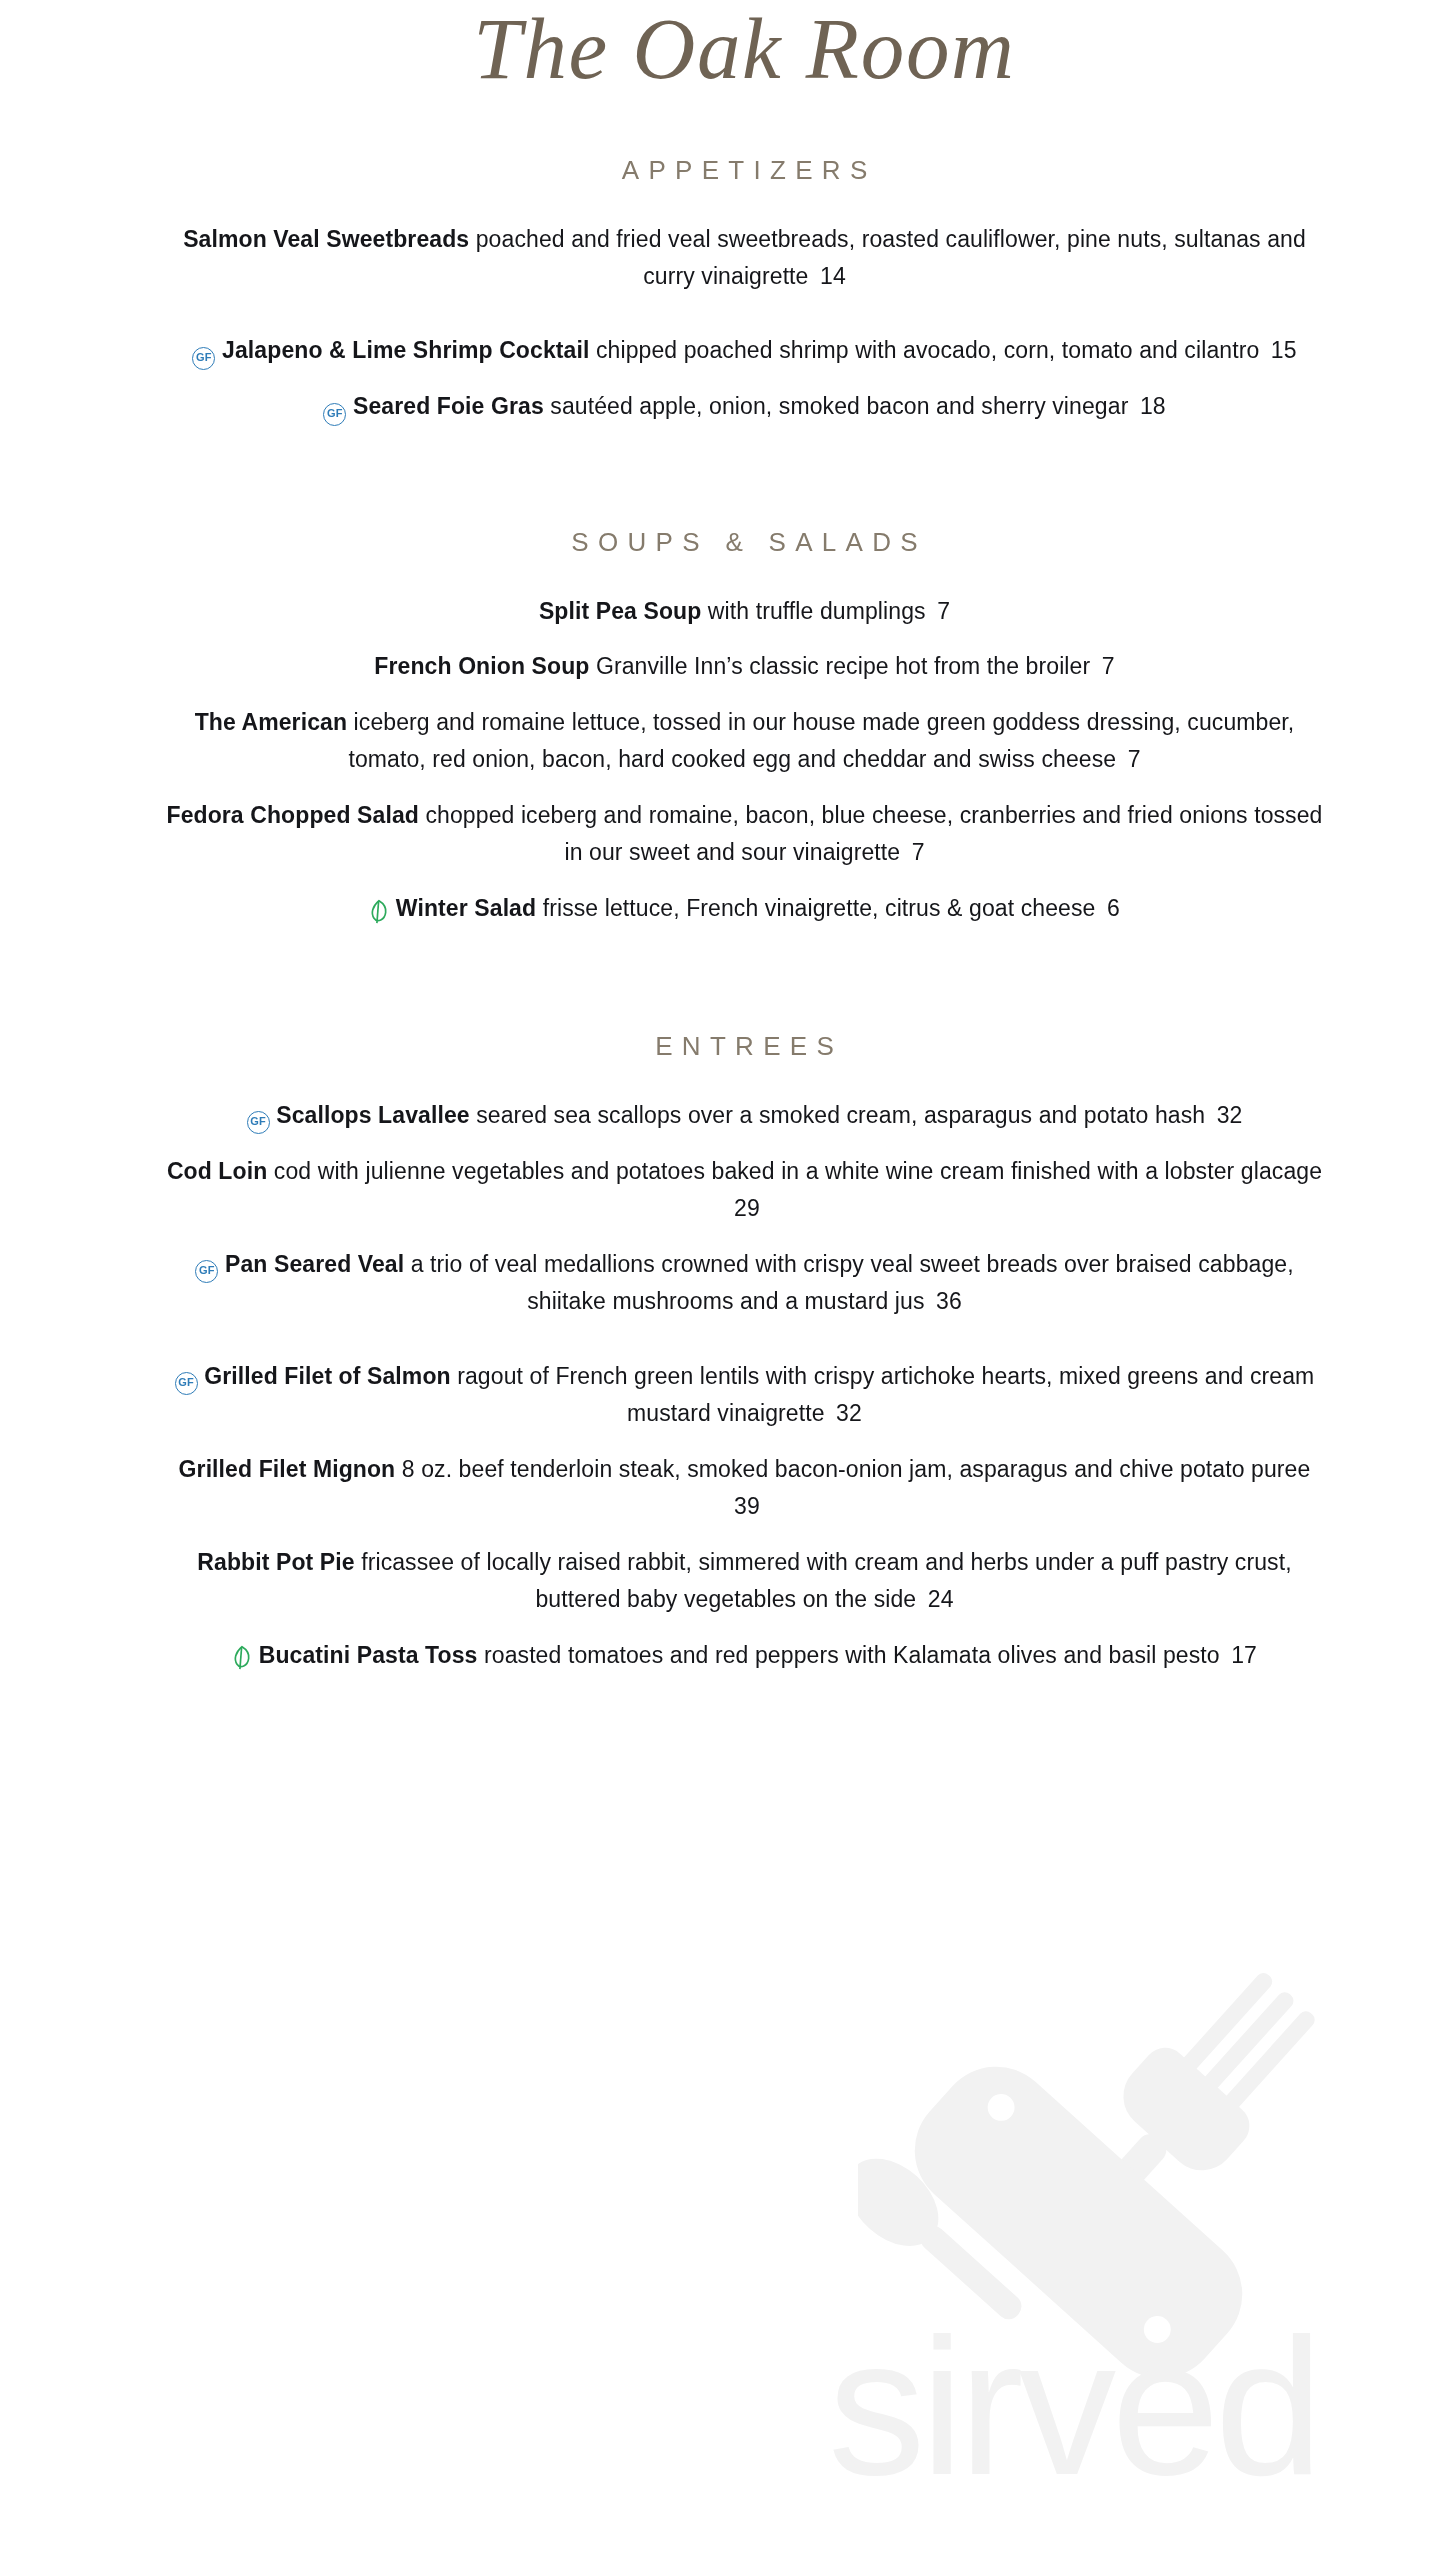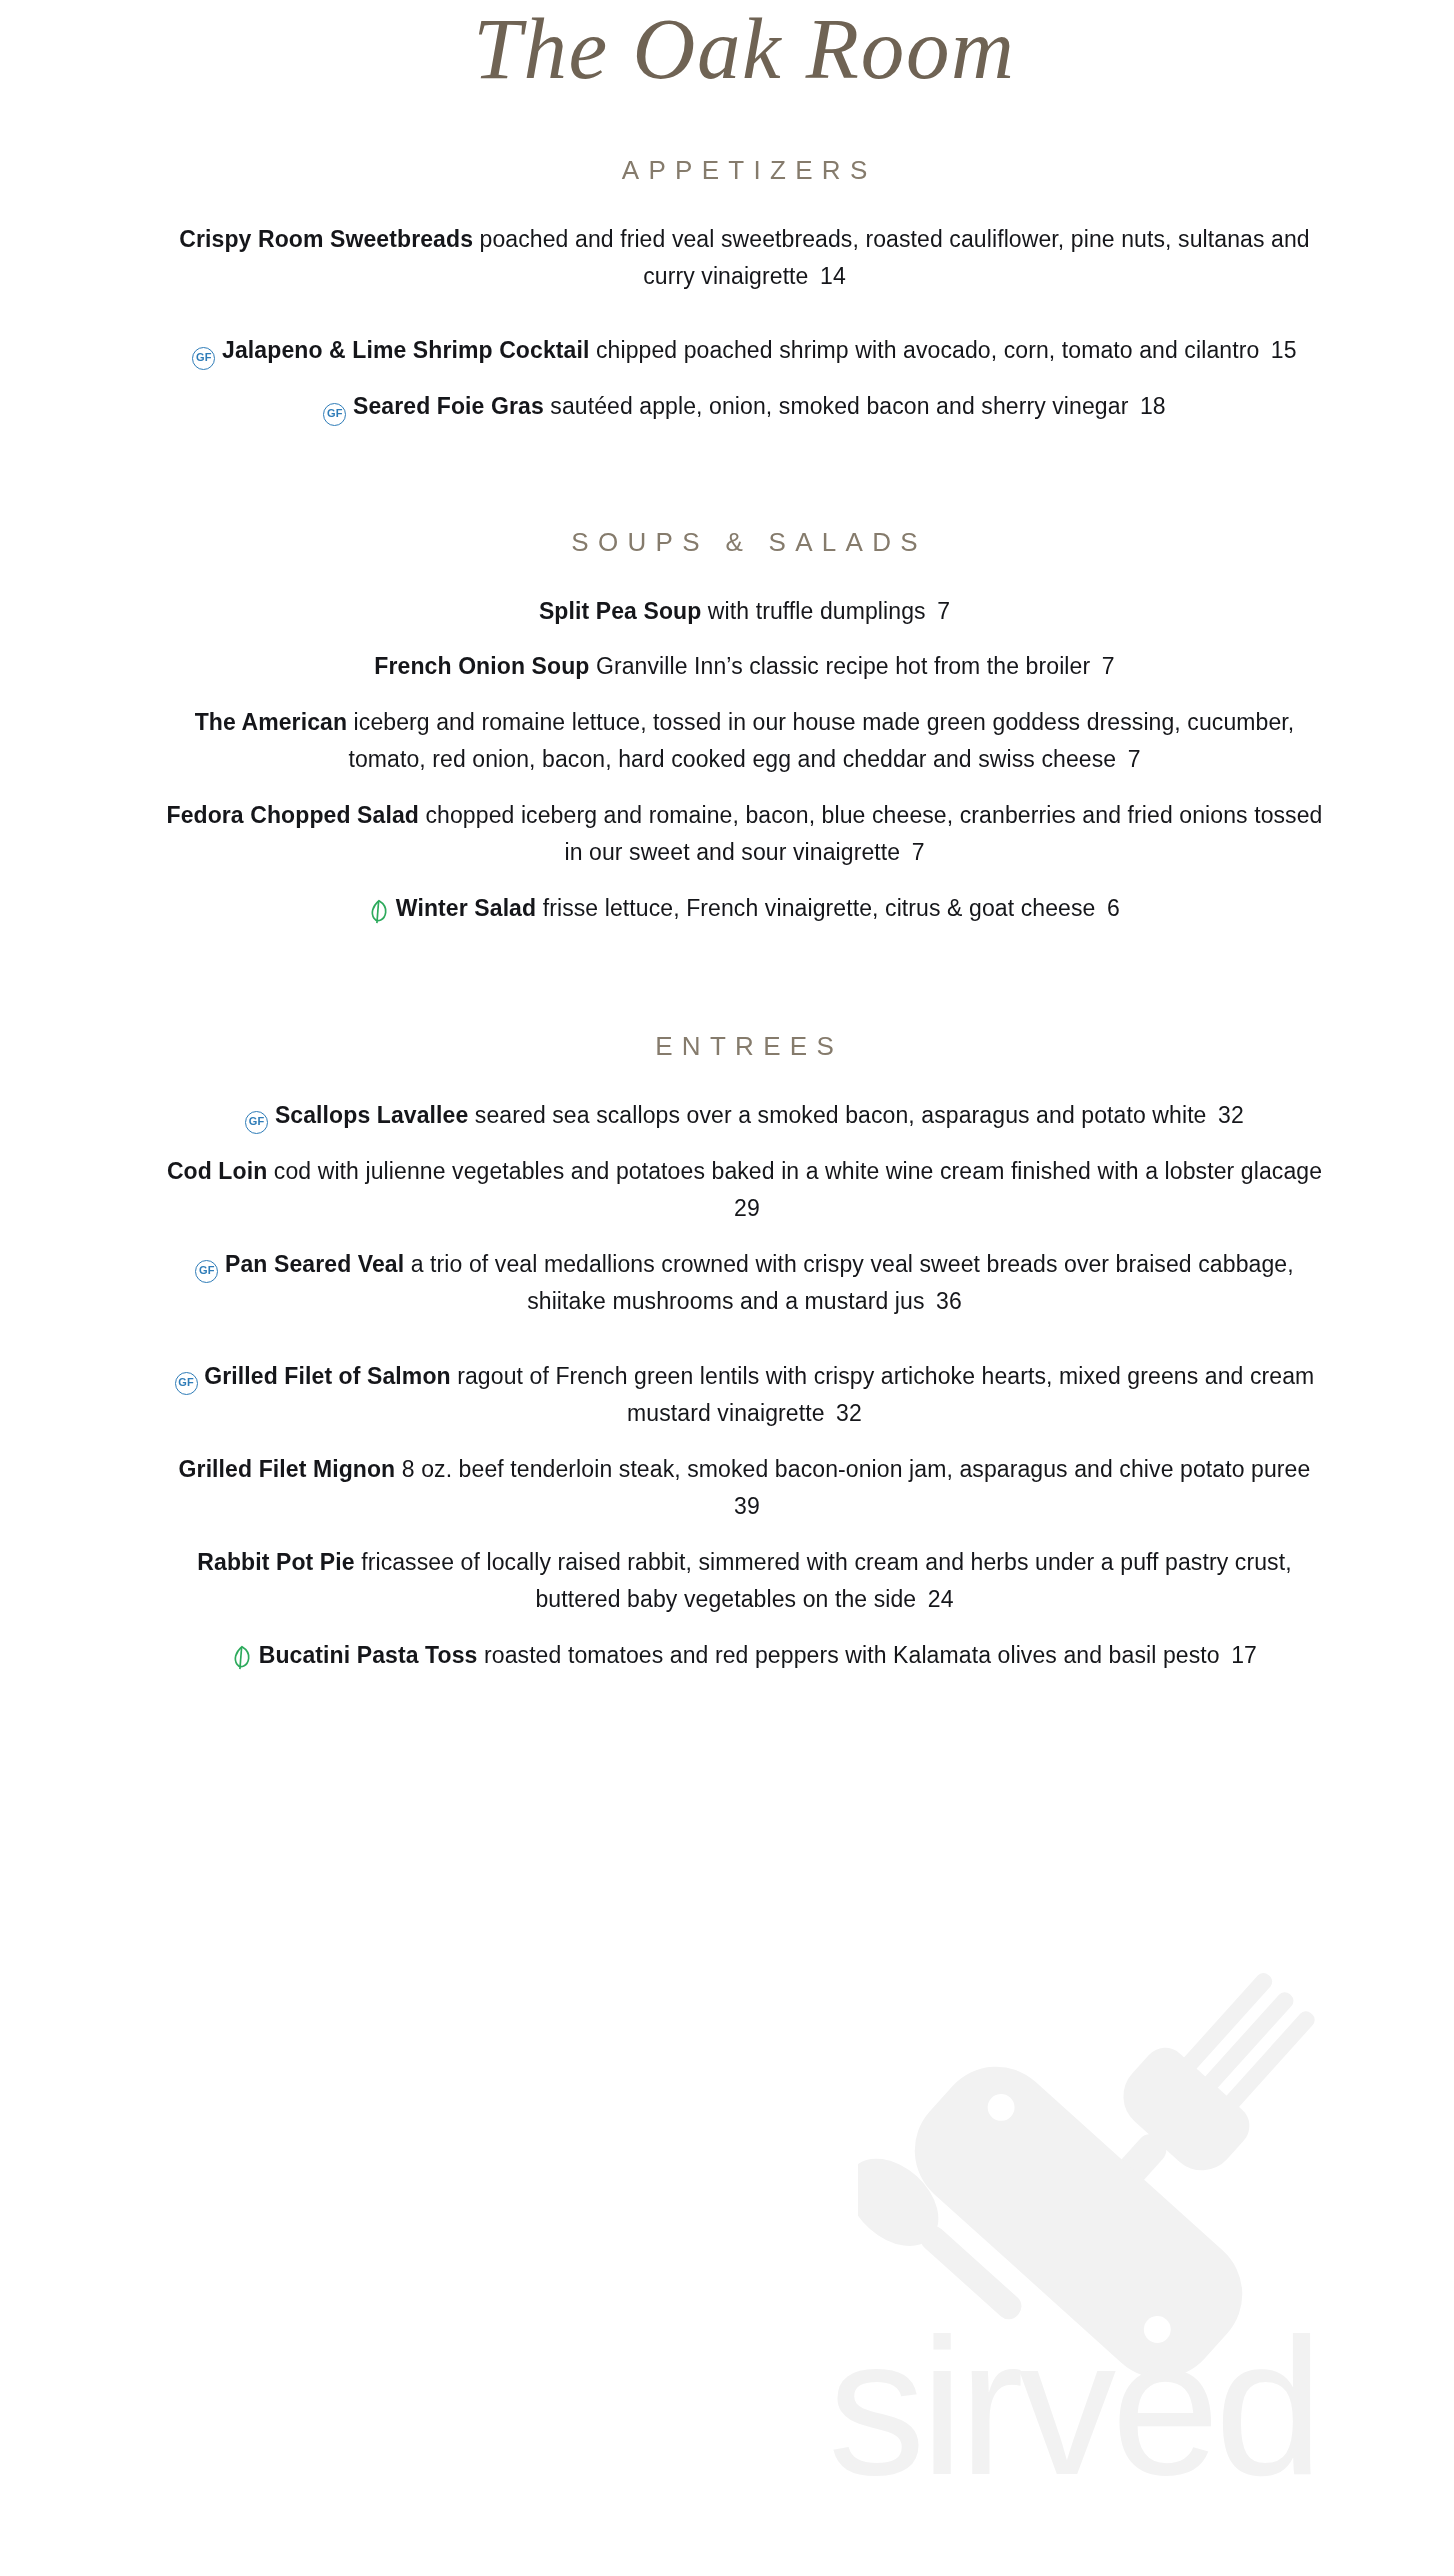--- a/index.html
+++ b/index.html
@@ -172,21 +172,21 @@
     <h1 class="menu-title">The Oak Room</h1>
 
     <div class="sp-title-to-head"></div>
 
     <section class="section">
       <h2 class="section-title">APPETIZERS</h2>
       <div class="sp-head-to-items"></div>
       <div class="items">
 
         <div class="menu-item">
-          <span class="item-name">Crispy Room Sweetbreads</span>
+          <span class="item-name">Salmon Veal Sweetbreads</span>
           <span class="item-desc">poached and fried veal sweetbreads, roasted cauliflower, pine nuts, sultanas and curry vinaigrette</span>
           <span class="item-price">14</span>
         </div>
         <div class="sp-item"></div>
 
         <div class="sp-item"></div>
 
         <div class="menu-item">
           <span class="diet-icon gf-icon">GF</span><span class="item-name">Jalapeno &amp; Lime Shrimp Cocktail</span>
           <span class="item-desc">chipped poached shrimp with avocado, corn, tomato and cilantro</span>
@@ -252,21 +252,21 @@
 
     <div class="sp-section"></div>
 
     <section class="section">
       <h2 class="section-title">ENTREES</h2>
       <div class="sp-head-to-items"></div>
       <div class="items">
 
         <div class="menu-item">
           <span class="diet-icon gf-icon">GF</span><span class="item-name">Scallops Lavallee</span>
-          <span class="item-desc">seared sea scallops over a smoked bacon, asparagus and potato white</span>
+          <span class="item-desc">seared sea scallops over a smoked cream, asparagus and potato hash</span>
           <span class="item-price">32</span>
         </div>
         <div class="sp-item"></div>
 
         <div class="menu-item">
           <span class="item-name">Cod Loin</span>
           <span class="item-desc">cod with julienne vegetables and potatoes baked in a white wine cream finished with a lobster glacage</span>
           <span class="item-price">29</span>
         </div>
         <div class="sp-item"></div>

